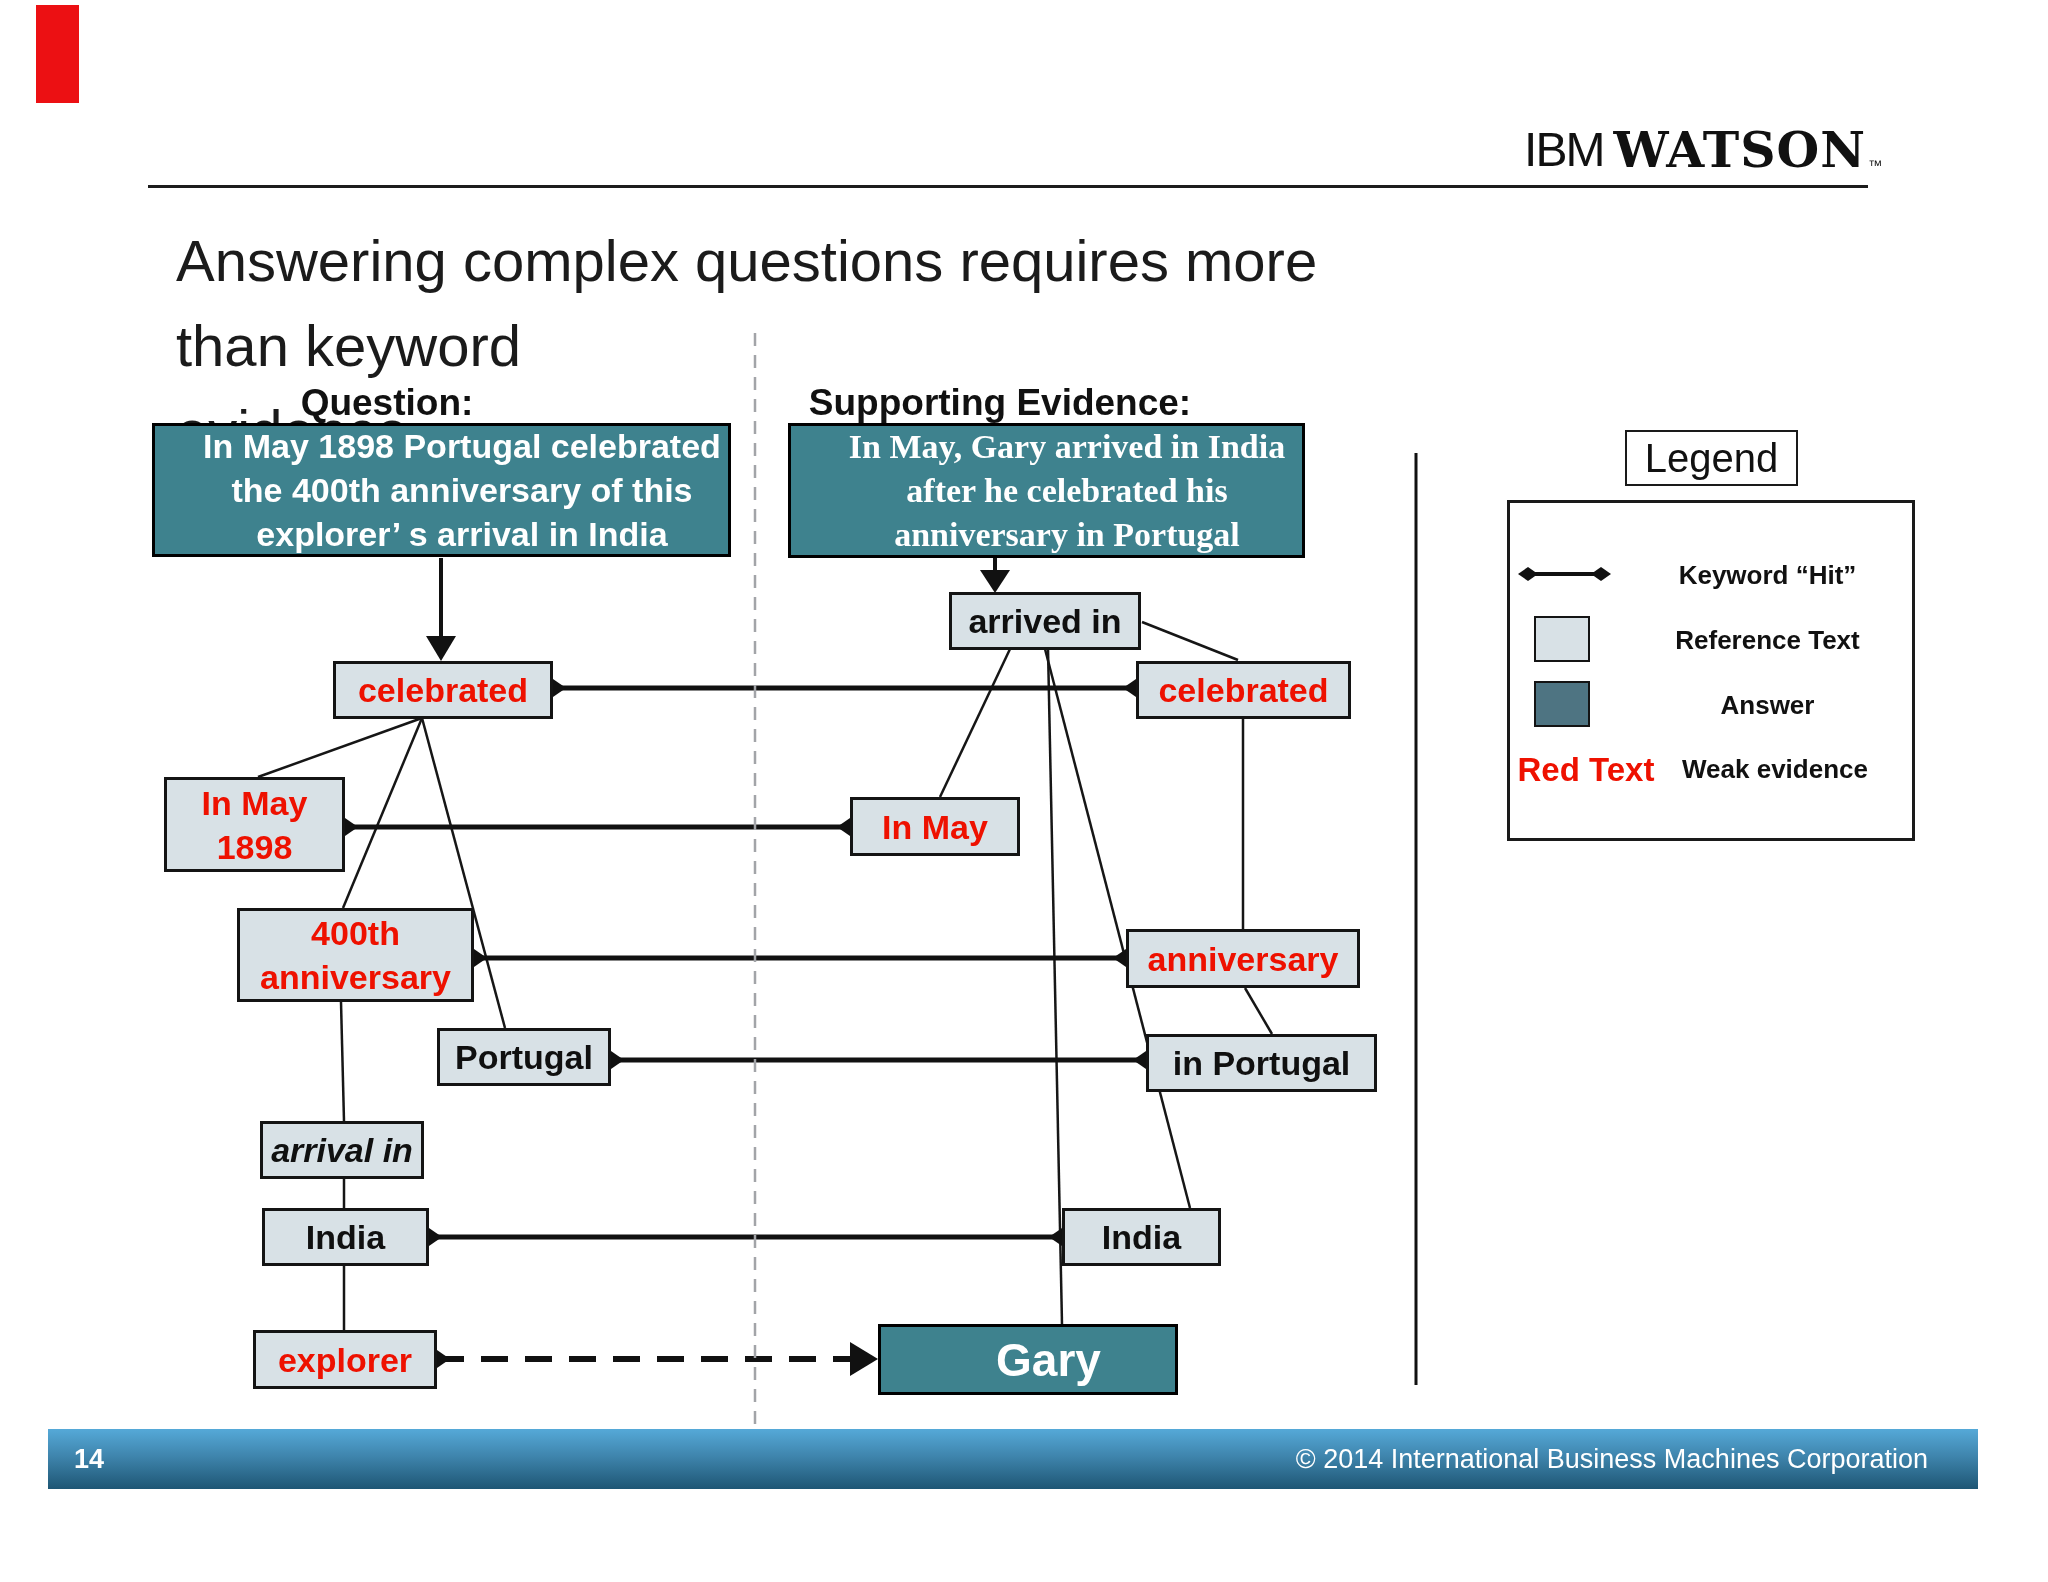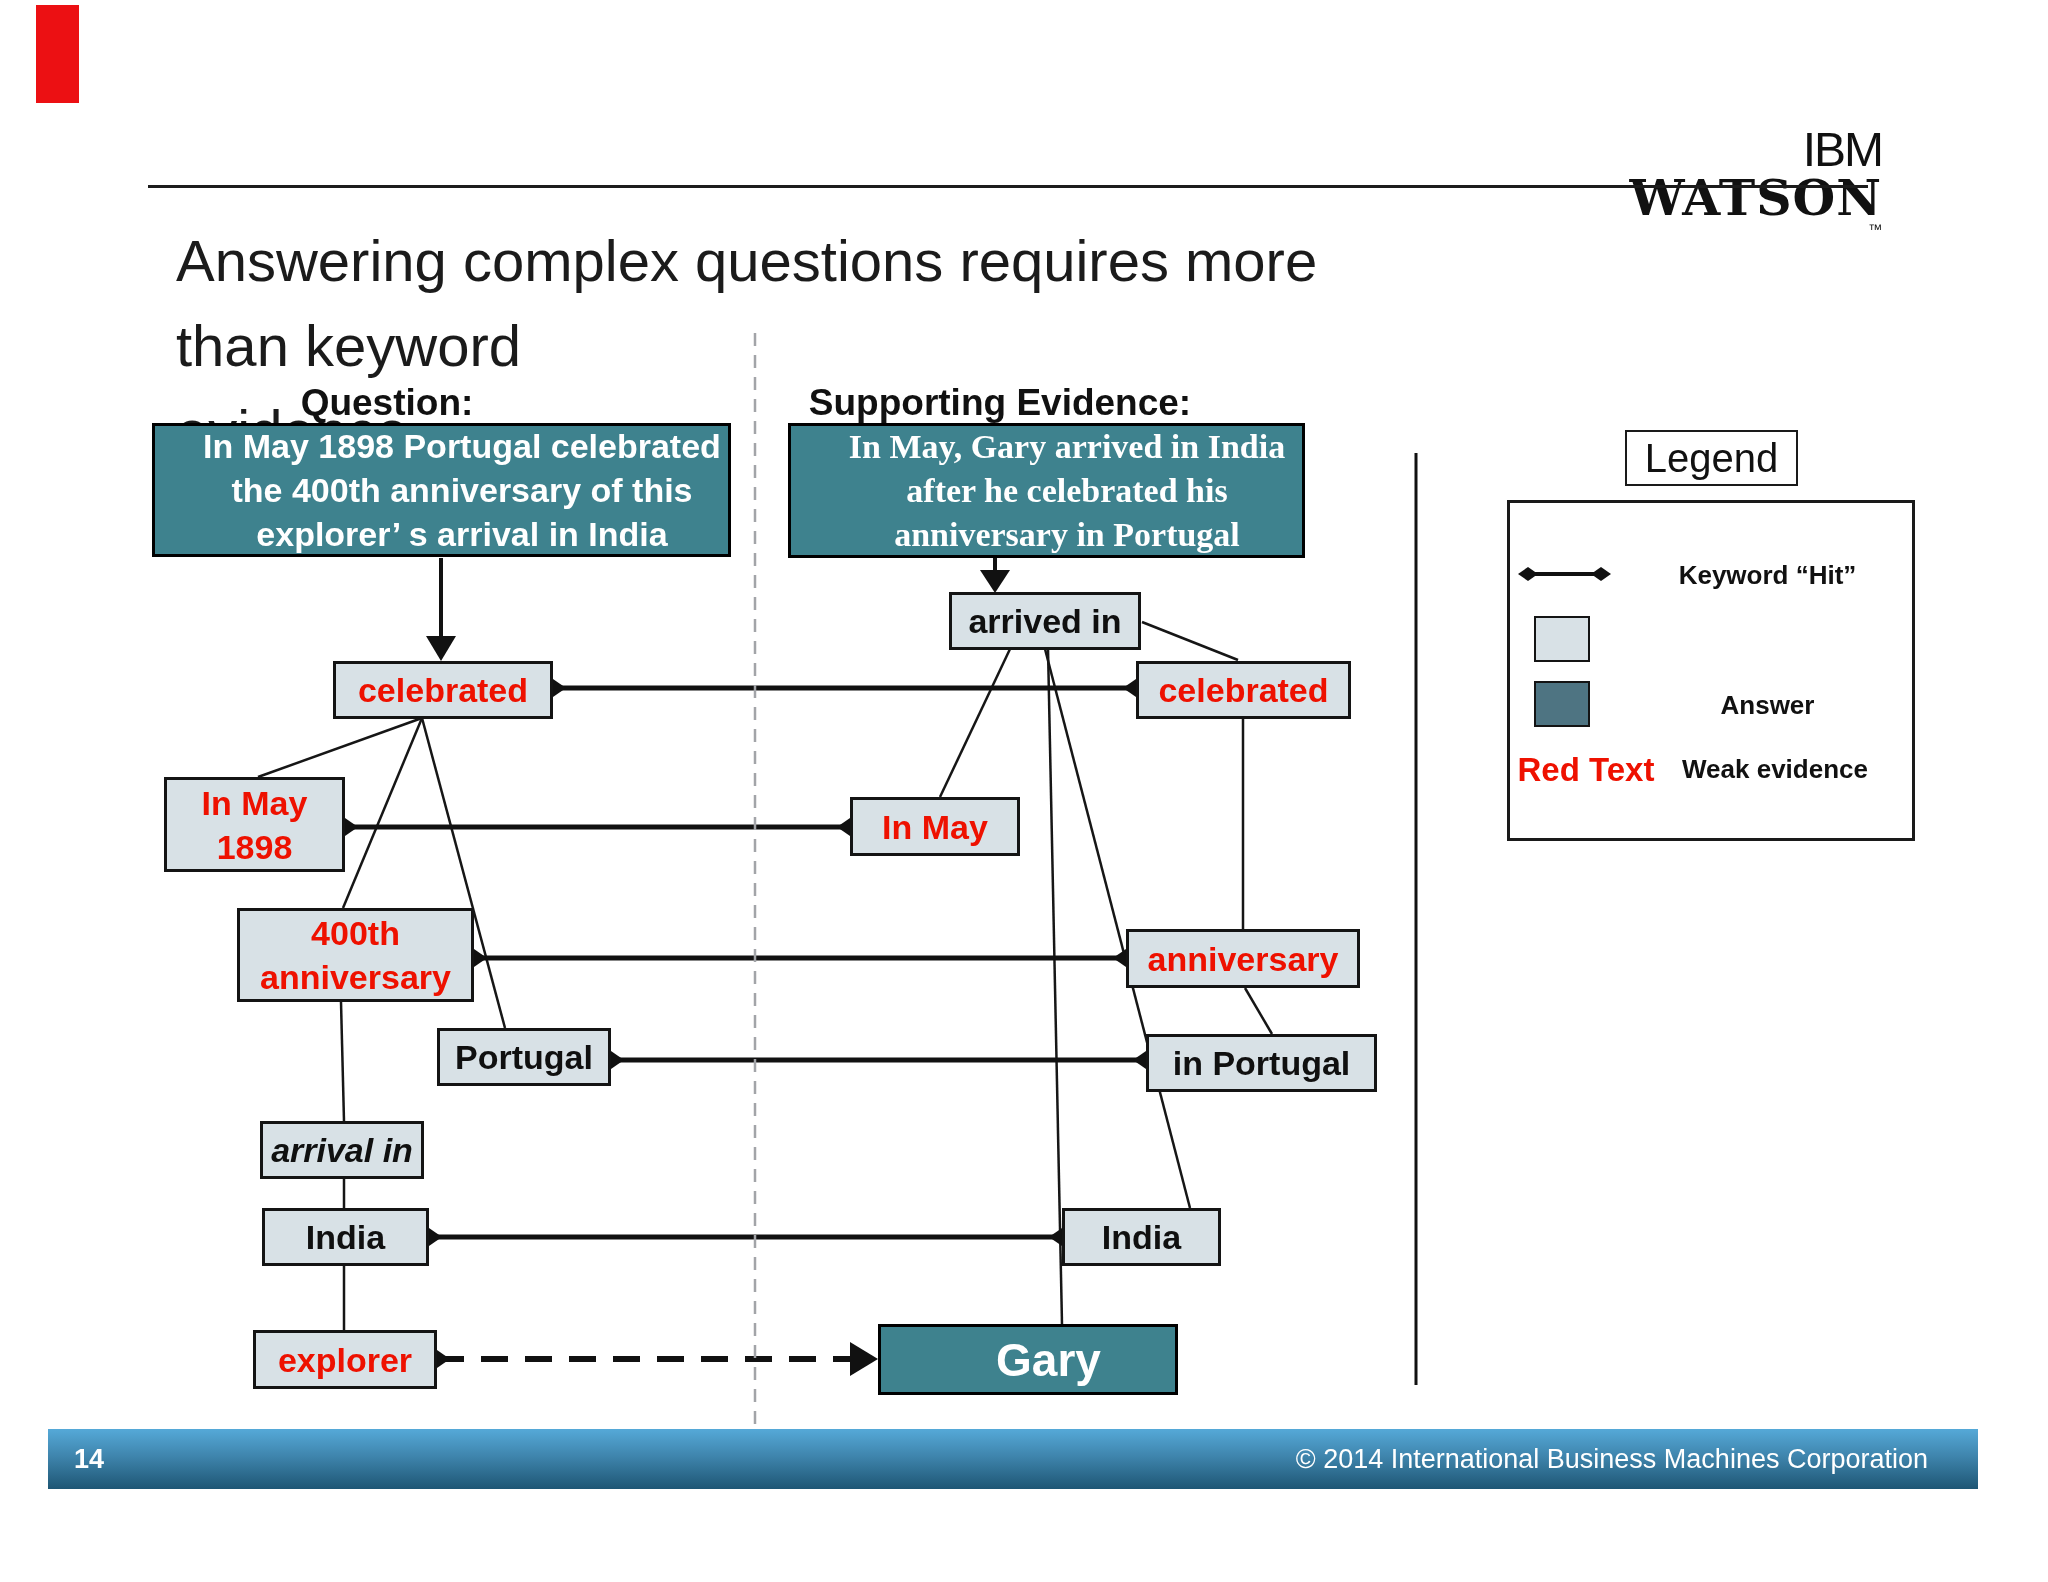--- a/index.html
+++ b/index.html
@@ -1,19 +1,19 @@
 <!DOCTYPE html>
 <html><head>
 <meta charset="utf-8">
 <style>
   html,body{margin:0;padding:0;background:#ffffff;}
   #canvas{position:relative;width:2048px;height:1582px;background:#ffffff;overflow:hidden;
           font-family:"Liberation Sans",sans-serif;color:#111;}
   svg.overlay{position:absolute;left:0;top:0;width:2048px;height:1582px;z-index:1;}
-  .abs{position:absolute;box-sizing:border-box;flex-direction:column;}
+  .abs{position:absolute;box-sizing:border-box;}
   .pre{white-space:pre-line;}
   
   .accent-bar{left:36px;top:5px;width:43px;height:98px;background:#EC1013;z-index:2;}
   .logo{right:166px;top:126px;display:flex;align-items:flex-end;z-index:2;}
   .logo .ibm{font-size:48px;font-weight:400;letter-spacing:-2px;line-height:48px;}
   .logo .watson{font-family:"DejaVu Serif",serif;font-weight:bold;font-size:49px;line-height:48px;margin-left:10px;letter-spacing:1px;}
   .logo .tm{font-size:14px;line-height:14px;margin-left:2px;margin-bottom:2px;}
   .rule{left:148px;top:185px;width:1720px;height:3px;background:#1c1c1c;z-index:2;}
   .title{left:176px;top:218px;width:1270px;font-size:58px;line-height:85px;font-weight:400;color:#1b1b1b;z-index:2;}
   
@@ -151,20 +151,21 @@
   <div class="abs box weak" style="left:850px;top:797px;width:170px;height:59px;">In May</div>
   <div class="abs box weak" style="left:1126px;top:929px;width:234px;height:59px;">anniversary</div>
   <div class="abs box" style="left:1146px;top:1034px;width:231px;height:58px;">in Portugal</div>
   <div class="abs box" style="left:1062px;top:1208px;width:159px;height:58px;">India</div>
   <div class="abs box tealbox gary" style="left:878px;top:1324px;width:300px;height:71px;">Gary</div>
 
   <div class="abs legend-title">Legend</div>
   <div class="abs legend-box"></div>
   <div class="abs legend-label" style="left:1620px;top:553px;width:295px;height:44px;">Keyword “Hit”</div>
   <div class="abs swatch ref" style="left:1534px;top:616px;"></div>
+  <div class="abs legend-label" style="left:1620px;top:618px;width:295px;height:44px;">Reference Text</div>
   <div class="abs swatch ans" style="left:1534px;top:681px;"></div>
   <div class="abs legend-label" style="left:1620px;top:683px;width:295px;height:44px;">Answer</div>
   <div class="abs legend-label red-text" style="left:1516px;top:748px;width:140px;height:44px;font-size:33px;">Red Text</div>
   <div class="abs legend-label" style="left:1650px;top:747px;width:250px;height:44px;">Weak evidence</div>
 
 
   <div class="abs footer">
     <span class="page">14</span>
     <span class="copyright">© 2014 International Business Machines Corporation</span>
   </div>

